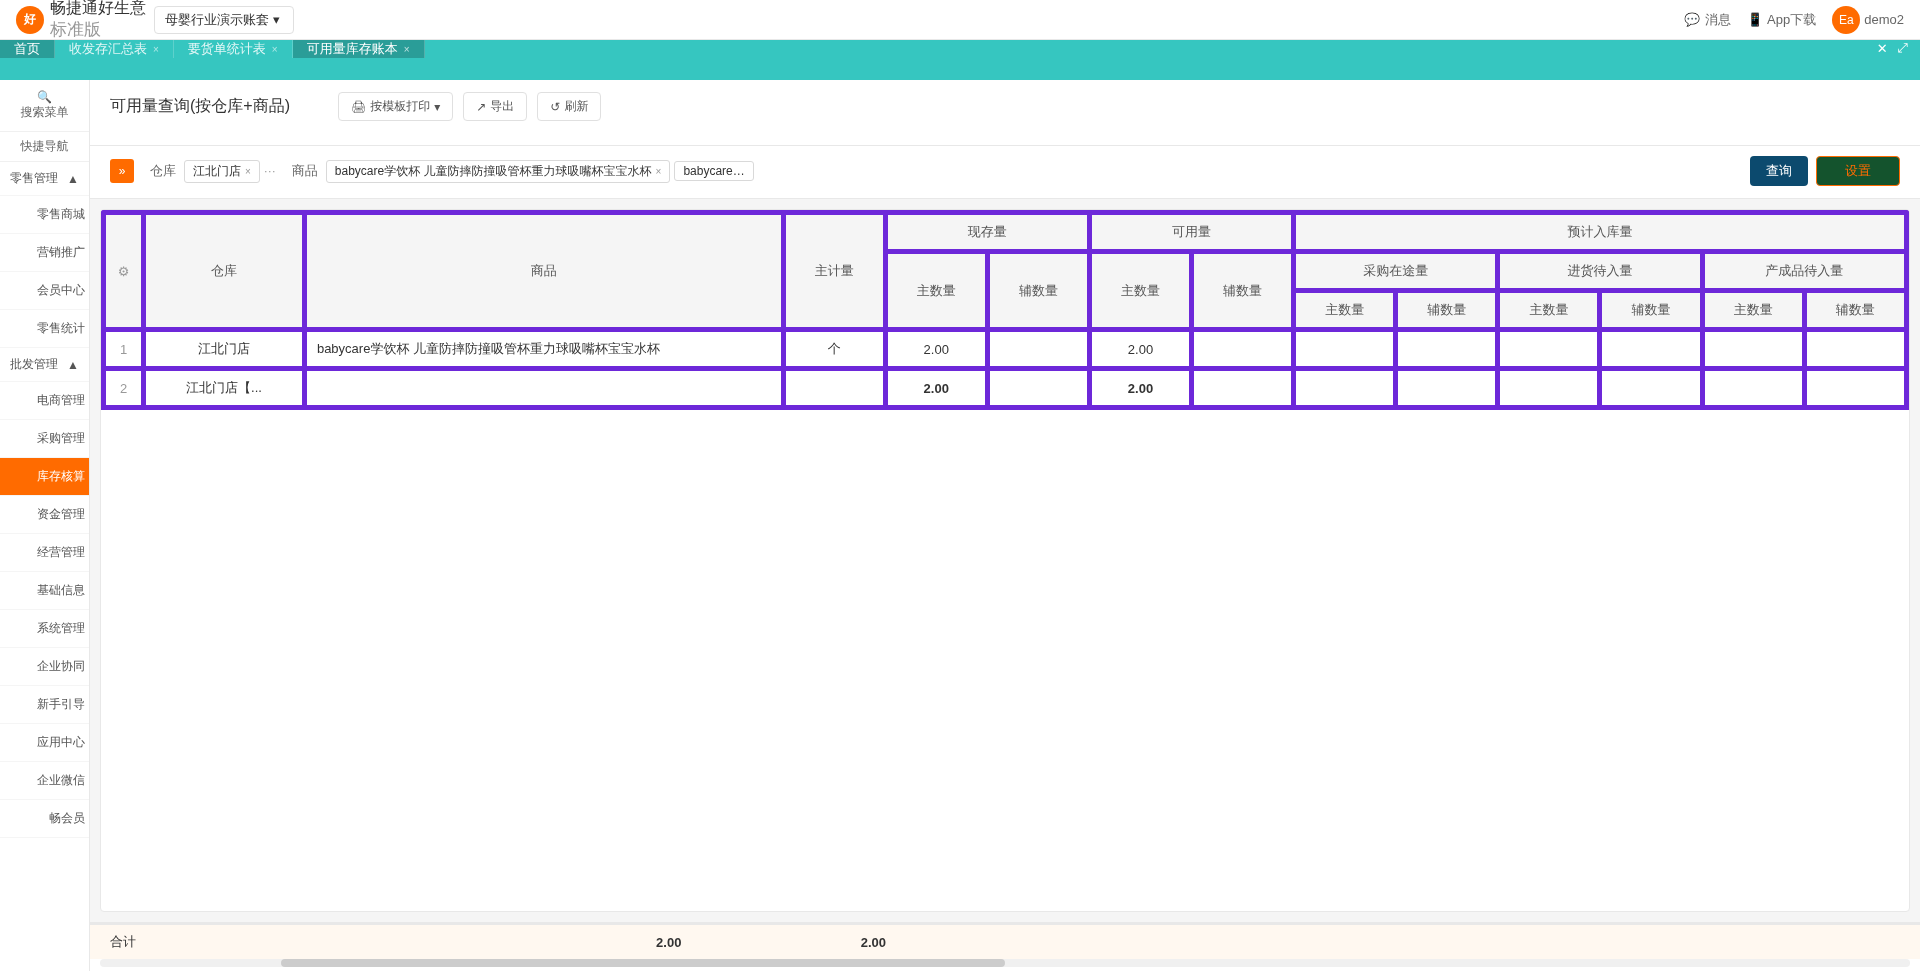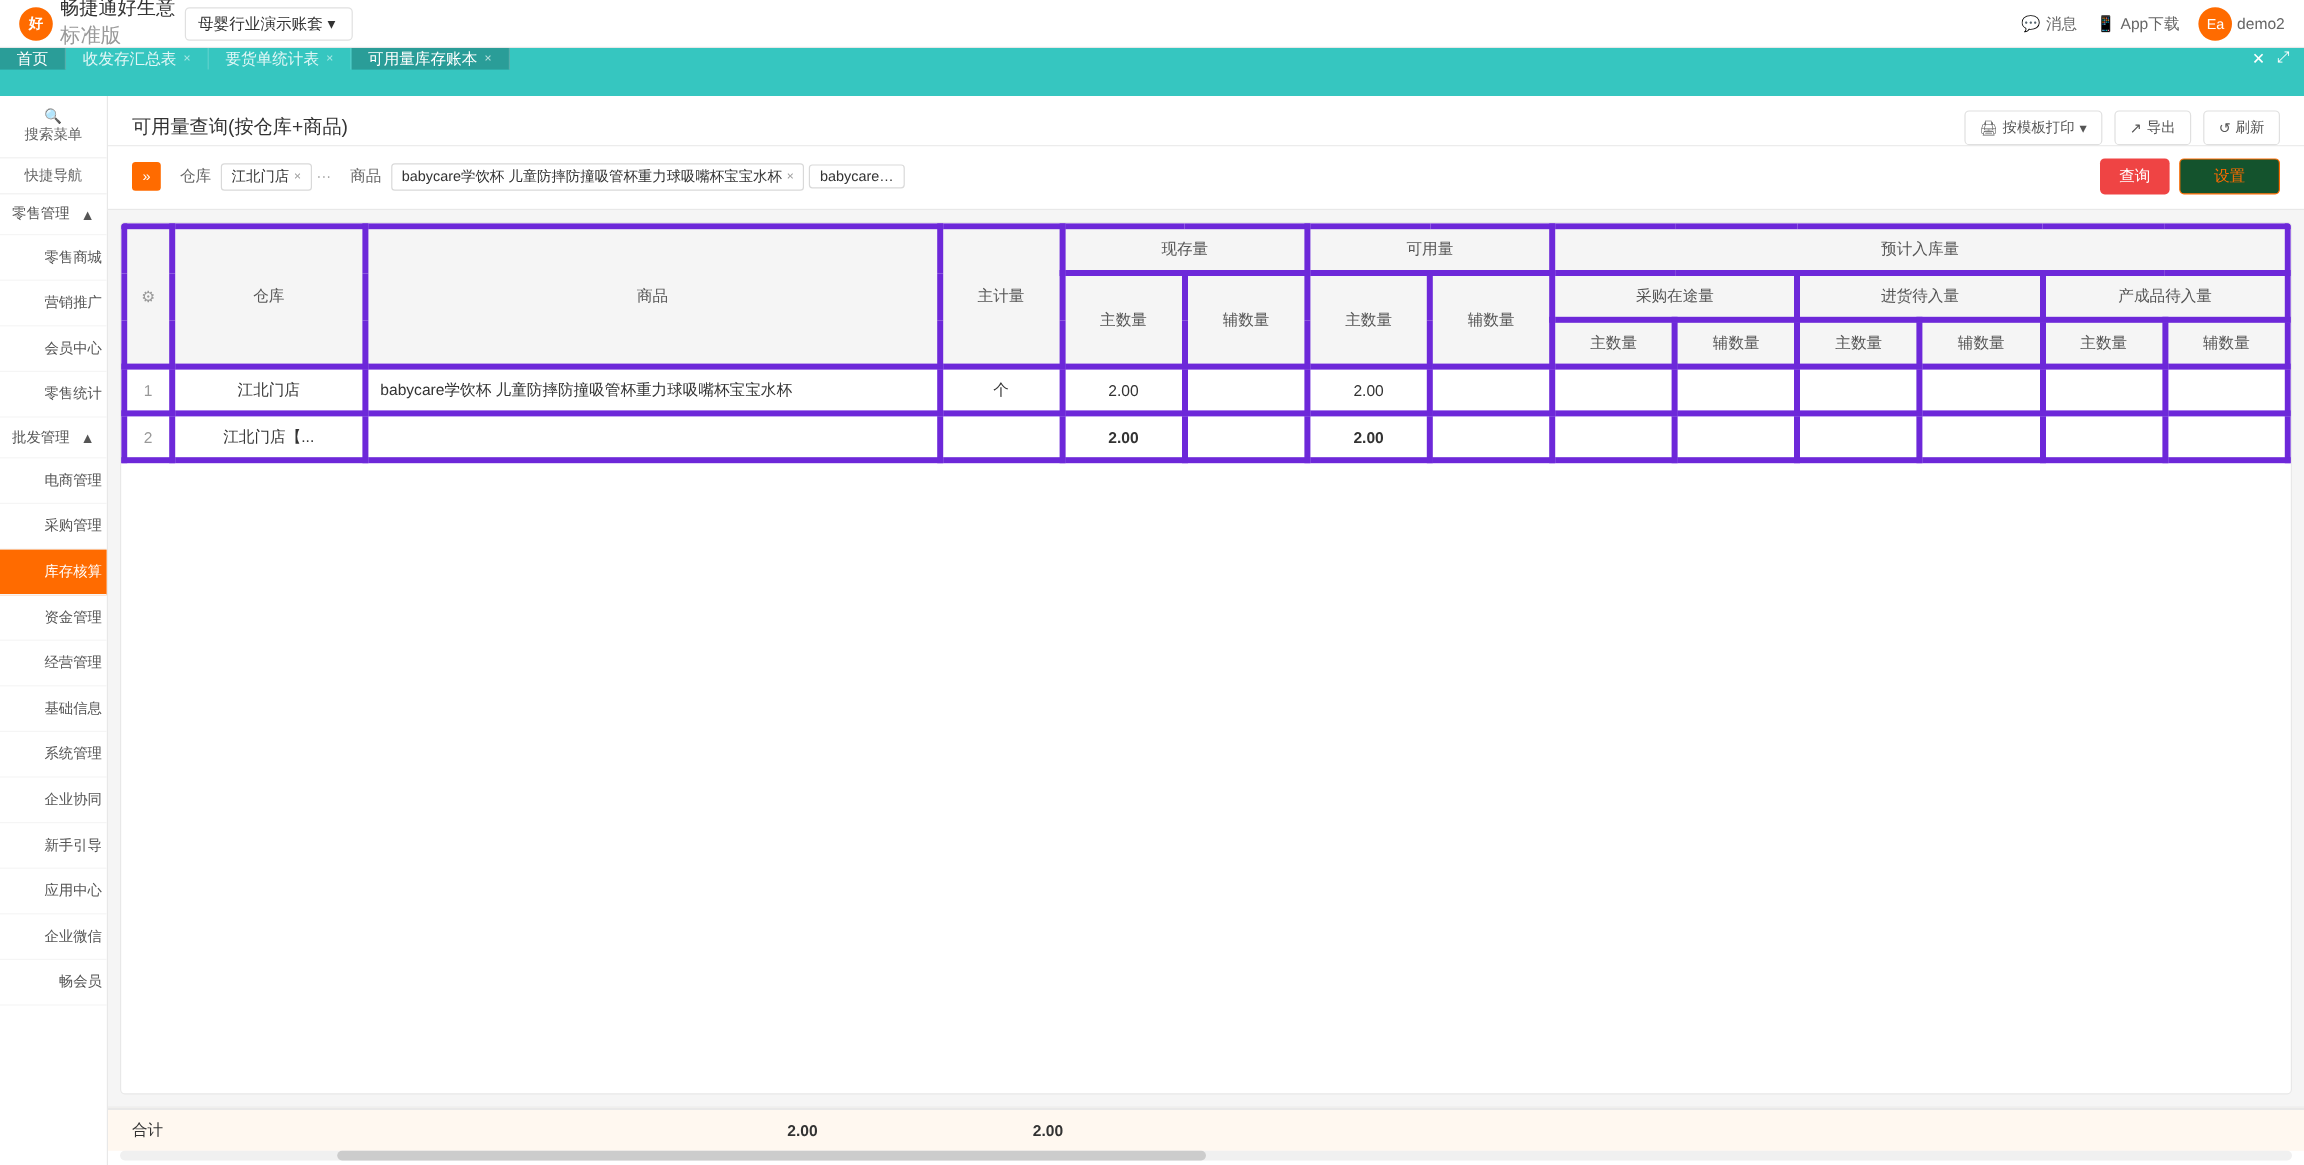--- a/index.html
+++ b/index.html
@@ -191,22 +191,23 @@
     
     .page-header {
       background: #fff;
       padding: 12px 20px 0;
       border-bottom: 1px solid #e8e8e8;
       flex-shrink: 0;
     }
     .page-title-row {
       display: flex;
       align-items: center;
-      justify-content: space-between;
-      margin-bottom: 0;
+      justify-content: flex-start;
+      margin-bottom: 24px;
+      gap: 48px;
     }
     .page-title {
       font-size: 16px;
       font-weight: 500;
       color: #333;
     }
     .page-actions {
       display: flex;
       align-items: center;
       gap: 10px;
@@ -284,21 +285,21 @@
       font-size: 12px;
       cursor: pointer;
     }
     .filter-actions {
       margin-left: auto;
       display: flex;
       gap: 8px;
     }
     .btn-query {
       padding: 5px 16px;
-      background: #ef4444;
+      background: #0c4a6e;
       color: #fff;
       border: none;
       border-radius: 4px;
       cursor: pointer;
       font-size: 13px;
       text-align: right;
     }
     .btn-settings {
       padding: 5px 28px;
       background: #14532d;

